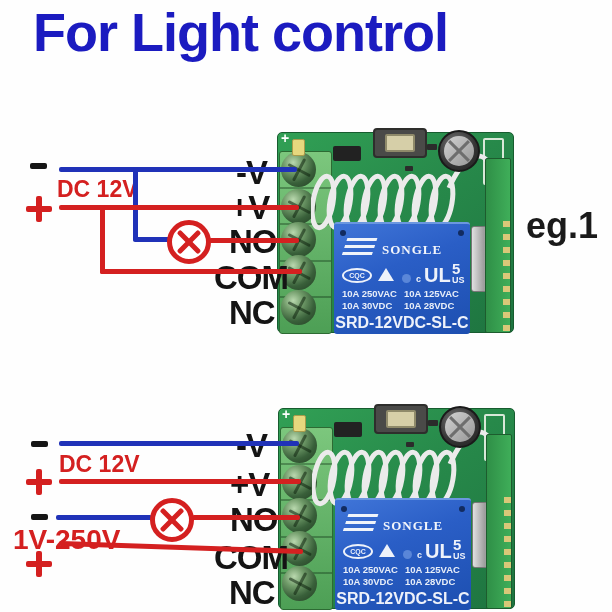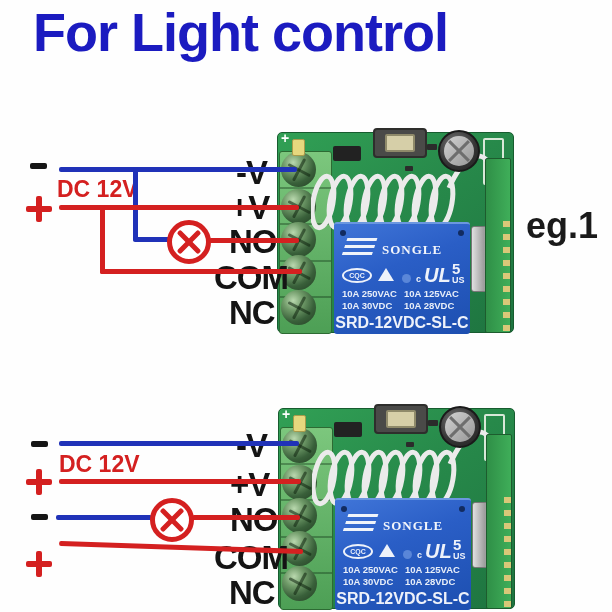--- a/index.html
+++ b/index.html
@@ -63,21 +63,21 @@
     font-weight:bold;font-size:13px;letter-spacing:1px;color:#f2f5fb;}
   .relay .certs{position:absolute;left:8px;top:42px;width:124px;height:20px;}
   .cqc{position:absolute;left:0;top:2px;width:30px;height:15px;border:2px solid #eef2fa;
     border-radius:50%;box-sizing:border-box;font-size:7px;font-weight:bold;color:#eef2fa;
     text-align:center;line-height:11px;}
   .tri{position:absolute;left:36px;top:2px;width:0;height:0;
     border-left:8px solid transparent;border-right:8px solid transparent;
     border-bottom:13px solid #eef2fa;}
   .bluedot{position:absolute;left:60px;top:8px;width:9px;height:9px;border-radius:50%;background:#5a86d8;}
   .ul-c{position:absolute;left:74px;top:8px;font-size:9px;font-weight:bold;color:#eef2fa;}
-  .ul-mark{position:absolute;left:82px;top:-2px;font-size:20px;font-weight:bold;font-style:italic;color:#eef2fa;}
+  .ul-mark{position:absolute;left:82px;top:-2px;font-size:20px;font-weight:bold;color:#eef2fa;}
   .ul-col{position:absolute;left:110px;top:-4px;text-align:left;color:#eef2fa;}
   .ul-col .five{font-size:15px;font-weight:bold;line-height:14px;}
   .ul-col .us{font-size:9px;font-weight:bold;line-height:9px;}
   .ratings{position:absolute;left:8px;right:4px;top:64px;display:grid;
     grid-template-columns:1fr 1fr;row-gap:1px;font-size:9.5px;font-weight:bold;
     color:#e8eef8;white-space:nowrap;}
   .model{position:absolute;left:0;right:0;bottom:2px;text-align:center;
     font-size:16px;font-weight:bold;color:#eef2fa;white-space:nowrap;}
   .cap{position:absolute;left:161px;top:0px;width:42px;height:42px;border-radius:50%;z-index:6;
     background:radial-gradient(circle at 40% 35%,#7a7a7a,#333 60%,#1f1f1f);border:2px solid #1a1a1a;
@@ -213,20 +213,21 @@
   <div class="wire red" style="left:192px;top:515px;width:108px;height:5px;"></div>
   <div class="wire red" style="left:59px;top:549px;width:244px;height:5px;transform:rotate(1.9deg);transform-origin:right center;"></div>
 
   <div class="minus-sym" style="left:31px;top:441px;"></div>
   <div class="srclabel" style="left:59px;top:451px;font-size:23px;">DC 12V</div>
   <div class="plus-sym" style="left:26px;top:469px;">
       <i class="h"></i>
       <i class="v"></i>
     </div>
   <div class="minus-sym" style="left:31px;top:514px;"></div>
+  <div class="srclabel" style="left:13px;top:524px;font-size:28px;">1V-250V</div>
   <div class="plus-sym" style="left:26px;top:551px;">
       <i class="h"></i>
       <i class="v"></i>
     </div>
 
   <div class="lamp" style="left:150px;top:498px;">
       <i class="x1"></i>
       <i class="x2"></i>
     </div>
 

